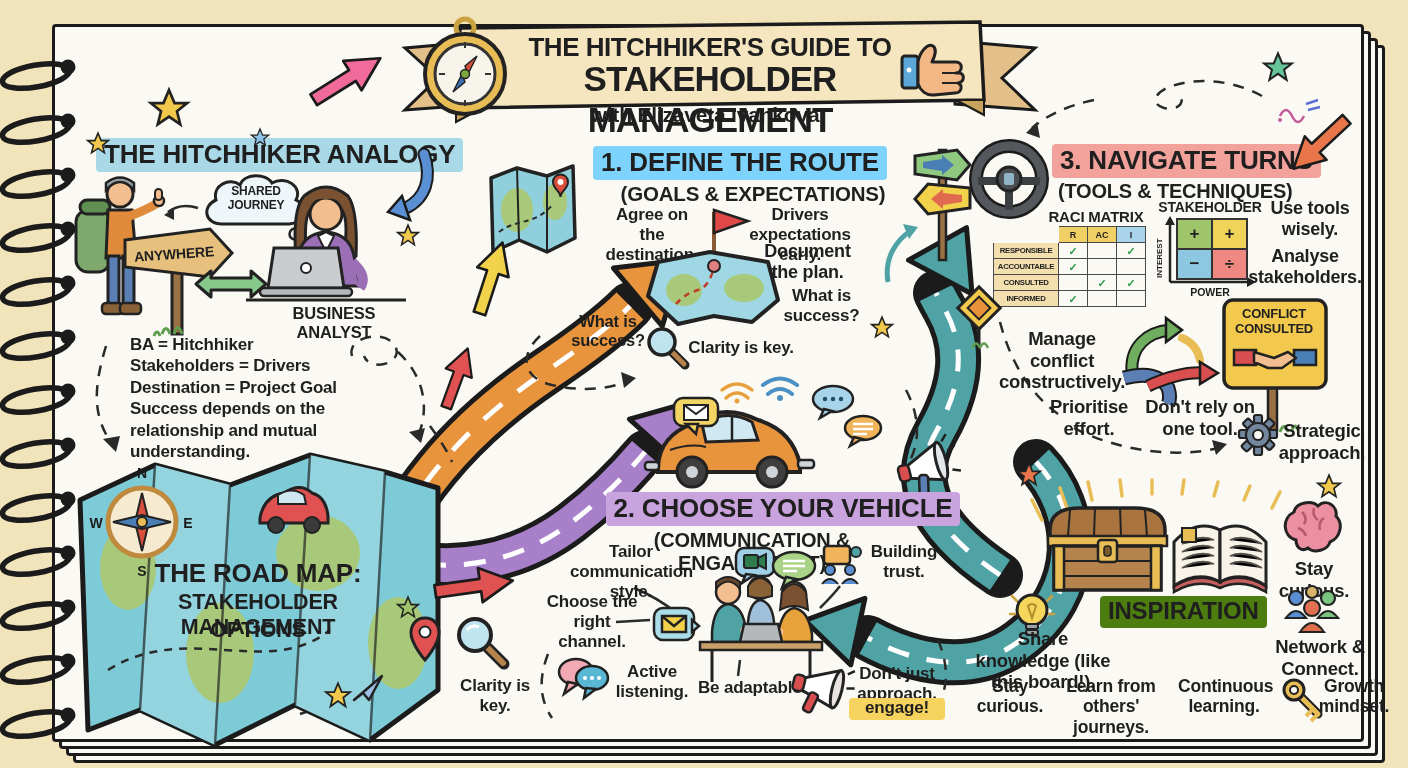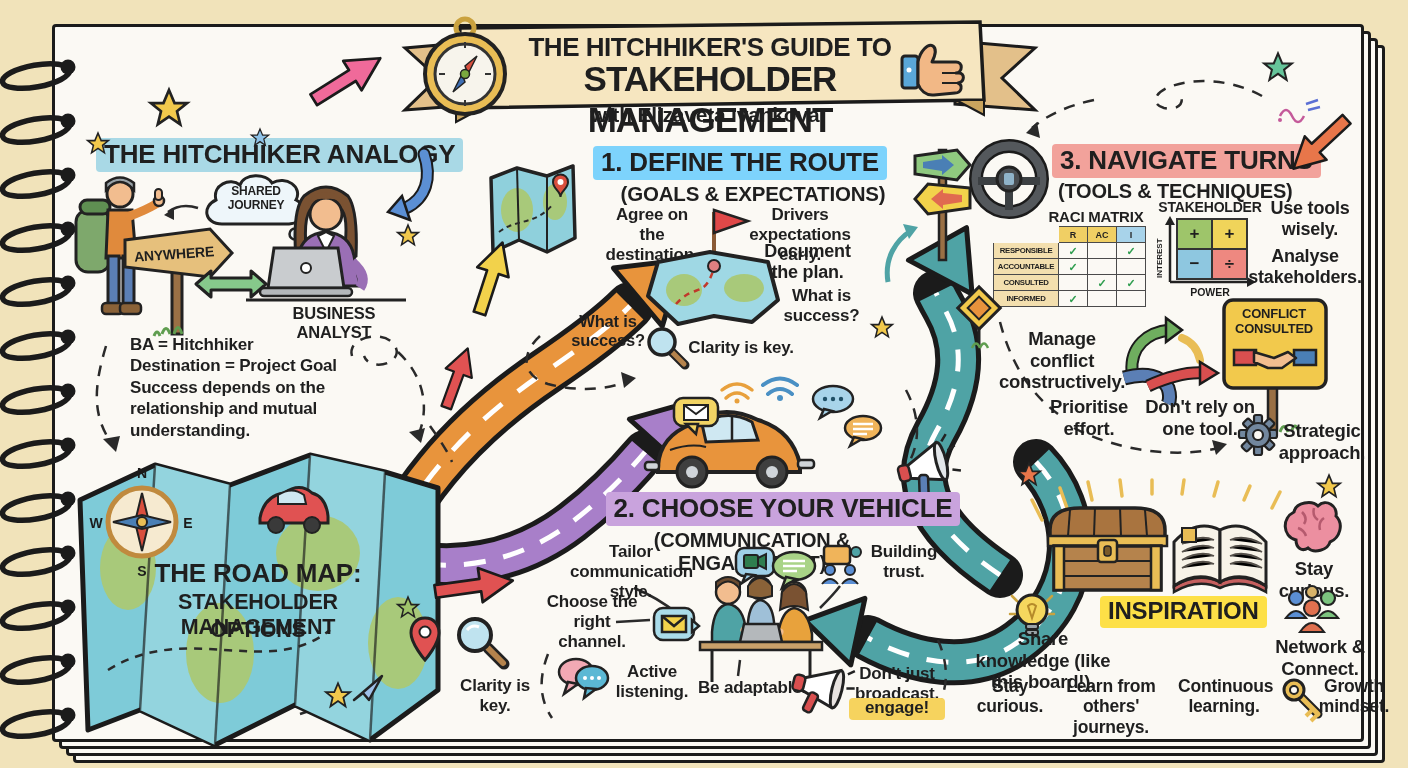--- a/index.html
+++ b/index.html
@@ -224,20 +224,21 @@
   <circle cx="60" cy="92" r="5" fill="#fff" stroke="#222" stroke-width="2"></circle>
   <rect x="14" y="112" width="92" height="8" rx="4" fill="#b4b8bb" stroke="#222" stroke-width="2.5"></rect>
   <line x1="0" y1="124" x2="160" y2="124" stroke="#222" stroke-width="3"></line>
 </svg>
 <svg class="abs" style="left:194px;top:266px" width="74" height="36" viewBox="0 0 74 36">
   <polygon points="2,18 17,5 17,12 57,12 57,5 72,18 57,31 57,24 17,24 17,31" fill="#86c98b" stroke="#222" stroke-width="3" stroke-linejoin="round"></polygon>
 </svg>
 <div class="tx" style="left:254px;top:304px;width:160px;font-size:16.5px">BUSINESS ANALYST</div>
 <div class="tx lt" style="left:130px;top:334px;width:278px;font-size:17px;line-height:1.26">
   <div>BA = Hitchhiker</div>
+  <div>Stakeholders = Drivers</div>
   <div>Destination = Project Goal</div>
   <div>Success depends on the relationship and mutual understanding.</div>
 </div>
 
 <svg class="abs" style="left:68px;top:438px" width="385" height="312" viewBox="0 0 385 312">
   <path d="M12,62 L87,27 L162,47 L242,17 L317,34 L370,50 L370,252 L302,302 L227,267 L147,307 L72,272 L20,292 Z" fill="#7ecbd8" stroke="#1b1b1b" stroke-width="5" stroke-linejoin="round"></path>
   <polygon points="87,27 162,47 147,307 72,272" fill="#93d4de"></polygon>
   <polygon points="242,17 317,34 302,302 227,267" fill="#93d4de"></polygon>
   <ellipse cx="60" cy="130" rx="28" ry="42" fill="#a8c97a"></ellipse>
   <ellipse cx="152" cy="215" rx="34" ry="50" fill="#a8c97a"></ellipse>
@@ -412,21 +413,21 @@
 </svg>
 <div class="tx" style="left:606px;top:662px;width:92px;font-size:17px">Active listening.</div>
 <div class="tx" style="left:692px;top:678px;width:120px;font-size:17px">Be adaptable.</div>
 <svg class="abs" style="left:788px;top:658px;transform:rotate(14deg)" width="62" height="66" viewBox="0 0 60 66">
   <polygon points="12,24 46,8 46,46 12,36" fill="#fff" stroke="#222" stroke-width="3"></polygon>
   <rect x="3" y="22" width="11" height="16" rx="4" fill="#d94f4f" stroke="#222" stroke-width="2.5"></rect>
   <ellipse cx="47" cy="27" rx="5" ry="19" fill="#e8e3e0" stroke="#222" stroke-width="3"></ellipse>
   <rect x="20" y="36" width="9" height="20" rx="3" fill="#d94f4f" stroke="#222" stroke-width="2.5" transform="rotate(12 24 46)"></rect>
   <path d="M54,10 l6,-5 M56,24 l8,-2" stroke="#222" stroke-width="2.5"></path>
 </svg>
-<div class="tx" style="left:848px;top:664px;width:98px;font-size:17px">Don't just broadcast,</div>
+<div class="tx" style="left:848px;top:664px;width:98px;font-size:17px">Don't just approach,</div>
 <div class="tx" style="left:848px;top:698px;width:98px;font-size:17px">
   <span class="hl" style="background:#f6d35e;padding:0 16px 2px">engage!</span>
 </div>
 
 <svg class="abs" style="left:970px;top:140px" width="78" height="78" viewBox="0 0 78 78">
   <circle cx="39" cy="39" r="33" fill="none" stroke="#1b1b1b" stroke-width="14"></circle>
   <circle cx="39" cy="39" r="33" fill="none" stroke="#54585c" stroke-width="9"></circle>
   <line x1="8" y1="41" x2="30" y2="41" stroke="#3c4043" stroke-width="8"></line>
   <line x1="48" y1="41" x2="70" y2="41" stroke="#3c4043" stroke-width="8"></line>
   <line x1="39" y1="48" x2="39" y2="70" stroke="#3c4043" stroke-width="8"></line>
@@ -594,21 +595,21 @@
     <line x1="2" y1="26" x2="8" y2="26"></line>
       <line x1="46" y1="26" x2="40" y2="26"></line>
   </g>
   <circle cx="24" cy="22" r="15" fill="#f5d75e" stroke="#222" stroke-width="3"></circle>
   <path d="M20,18 q4,-4 8,0 l-4,12 z" fill="none" stroke="#b58a2a" stroke-width="2"></path>
   <rect x="18" y="36" width="12" height="5" rx="2" fill="#9aa3a8" stroke="#222" stroke-width="2"></rect>
   <rect x="18" y="42" width="12" height="5" rx="2" fill="#9aa3a8" stroke="#222" stroke-width="2"></rect>
 </svg>
 <div class="tx" style="left:970px;top:628px;width:146px;font-size:18.5px">Share knowledge (like this board!).</div>
 <div class="tx" style="left:1100px;top:596px;width:165px;font-size:24px">
-  <span class="hl" style="background:#fde047;margin-bottom:7px">INSPIRATION</span><br>
+  <span class="hl" style="background:#4d7c0f;margin-bottom:7px">INSPIRATION</span><br>
 </div>
 <svg class="abs" style="left:1280px;top:498px" width="58" height="56" viewBox="0 0 58 56">
   <path d="M16,42 C2,38 2,20 14,14 C16,4 32,2 38,8 C46,0 58,8 56,18 C64,26 60,40 50,44 C48,52 34,56 28,50 C22,54 16,50 16,42Z" fill="#ec8fa0" stroke="#222" stroke-width="3"></path>
   <path d="M22,14 q6,6 2,12 M34,10 q-2,8 4,12 M44,20 q-6,4 -4,12 M18,30 q6,2 8,8" fill="none" stroke="#b55a6e" stroke-width="2.5"></path>
 </svg>
 <div class="tx" style="left:1262px;top:558px;width:104px;font-size:18.5px">Stay curious.</div>
 <svg class="abs" style="left:1284px;top:584px" width="58" height="52" viewBox="0 0 58 52">
   <g stroke="#222" stroke-width="2.2">
     <circle cx="12" cy="14" r="7" fill="#5b8fd4"></circle>
       <path d="M2,34 q10,-14 20,0 z" fill="#5b8fd4"></path>

